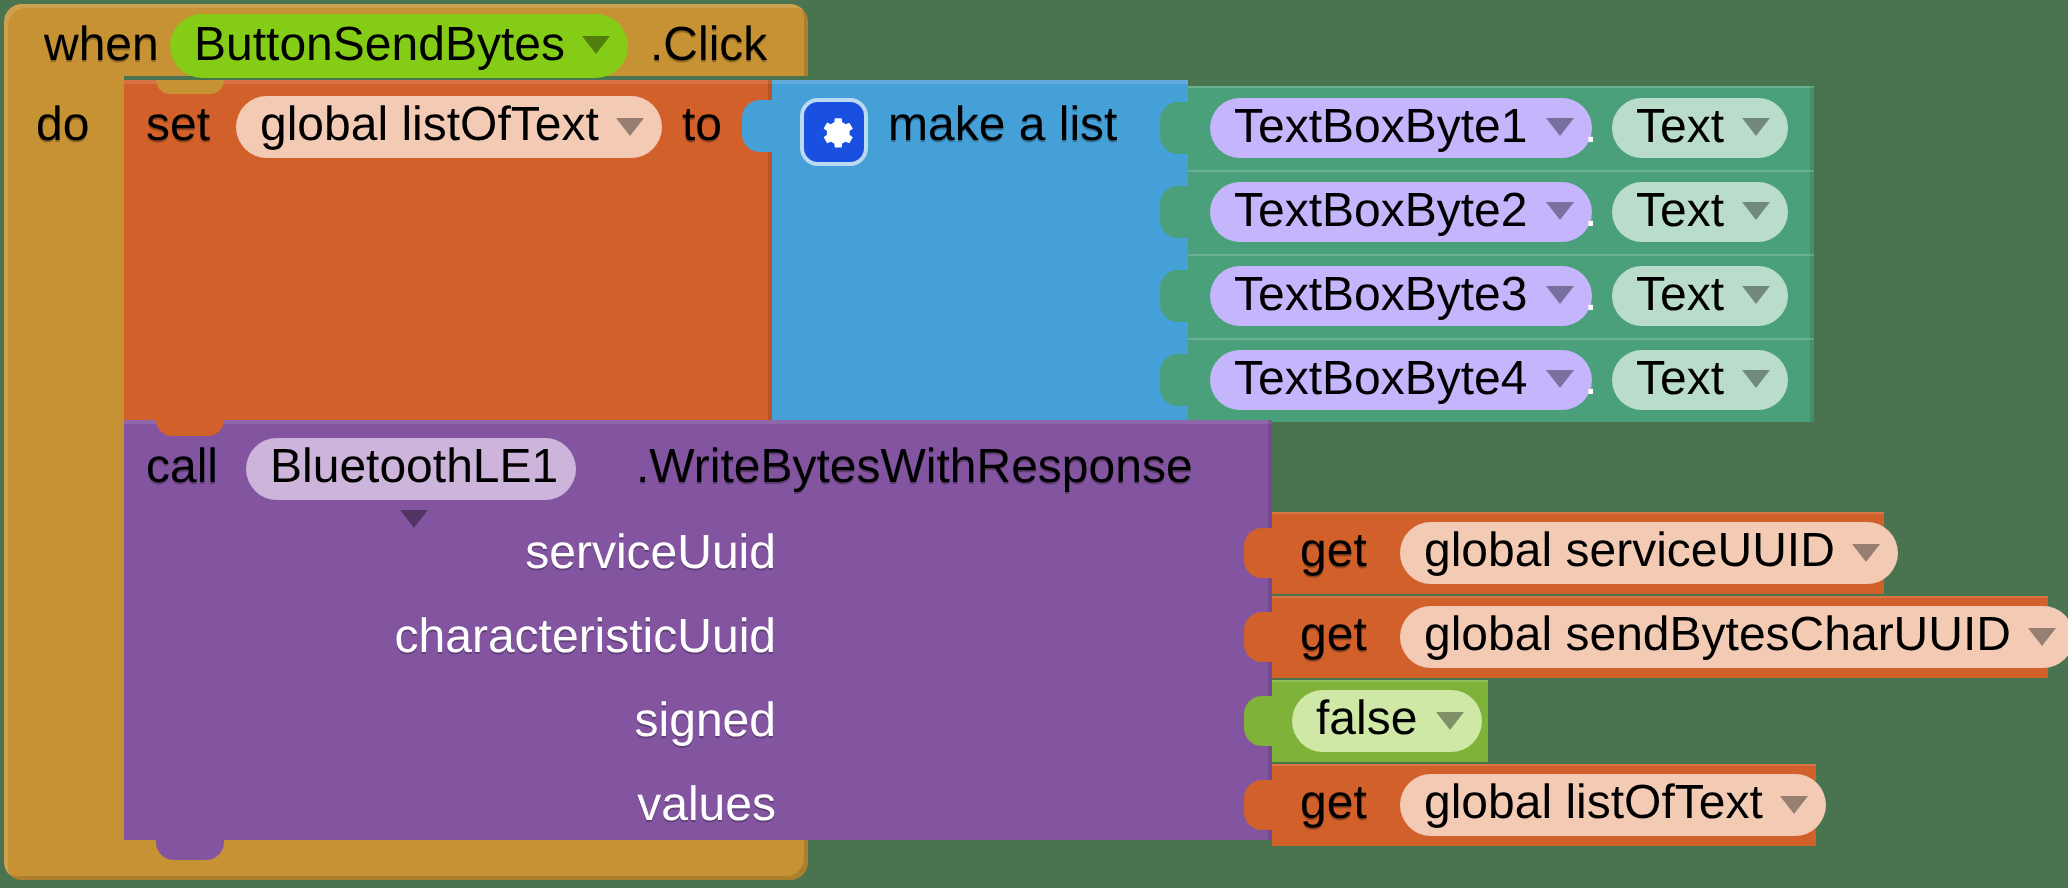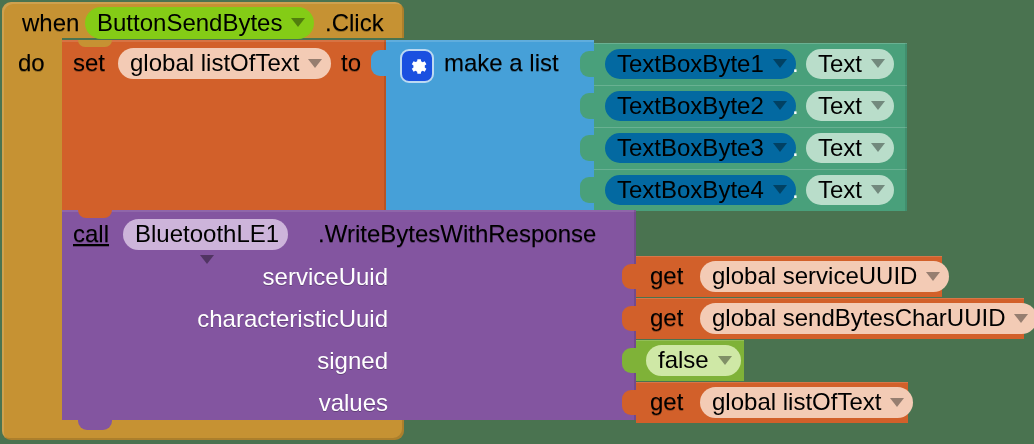--- a/index.html
+++ b/index.html
@@ -104,21 +104,21 @@
     left:594px;width:313px;height:42px;
     background:#49a07b;
     box-shadow:inset 0 1px 0 rgba(255,255,255,.18), inset -2px 0 0 rgba(0,0,0,.10);
   }
   .green-plug{
     position:absolute;left:-14px;top:8px;width:15px;height:26px;
     background:#49a07b;border-radius:9px 0 0 9px;
   }
   .green-comp{
     position:absolute;left:11px;top:6px;height:30px;
-    background:#0369a1;border-radius:15px;
+    background:#c4b5fd;border-radius:15px;
   }
   .green-dot{position:absolute;left:198px;top:6px;color:#fff;font-size:24px;line-height:30px;}
   .green-prop{
     position:absolute;left:212px;top:6px;height:30px;
     background:#b9ddca;border-radius:15px;
   }
 
   
   #call-block{
     left:62px;top:210px;width:574px;height:210px;
@@ -126,21 +126,21 @@
     box-shadow:inset -2px 0 0 rgba(0,0,0,.12), inset 0 2px 0 rgba(255,255,255,.10);
   }
   #call-notch-top{
     left:78px;top:210px;width:34px;height:8px;
     background:#d2602a;border-radius:0 0 9px 9px;
   }
   #call-notch-bottom{
     left:78px;top:420px;width:34px;height:10px;
     background:#8355a0;border-radius:0 0 9px 9px;
   }
-  #call-label{left:73px;top:222px;text-decoration:underline;}
+  #call-label{left:73px;top:222px;}
   #call-field{
     left:123px;top:219px;height:31px;
     background:#cdb4da;border-radius:16px;flex-direction:column;
   }
   #call-method{left:318px;top:222px;}
 
   .arg-name{
     position:absolute;color:#fff;font-size:24px;line-height:1;
     text-align:right;white-space:nowrap;
     text-shadow:0 1px 0 rgba(0,0,0,.25);

